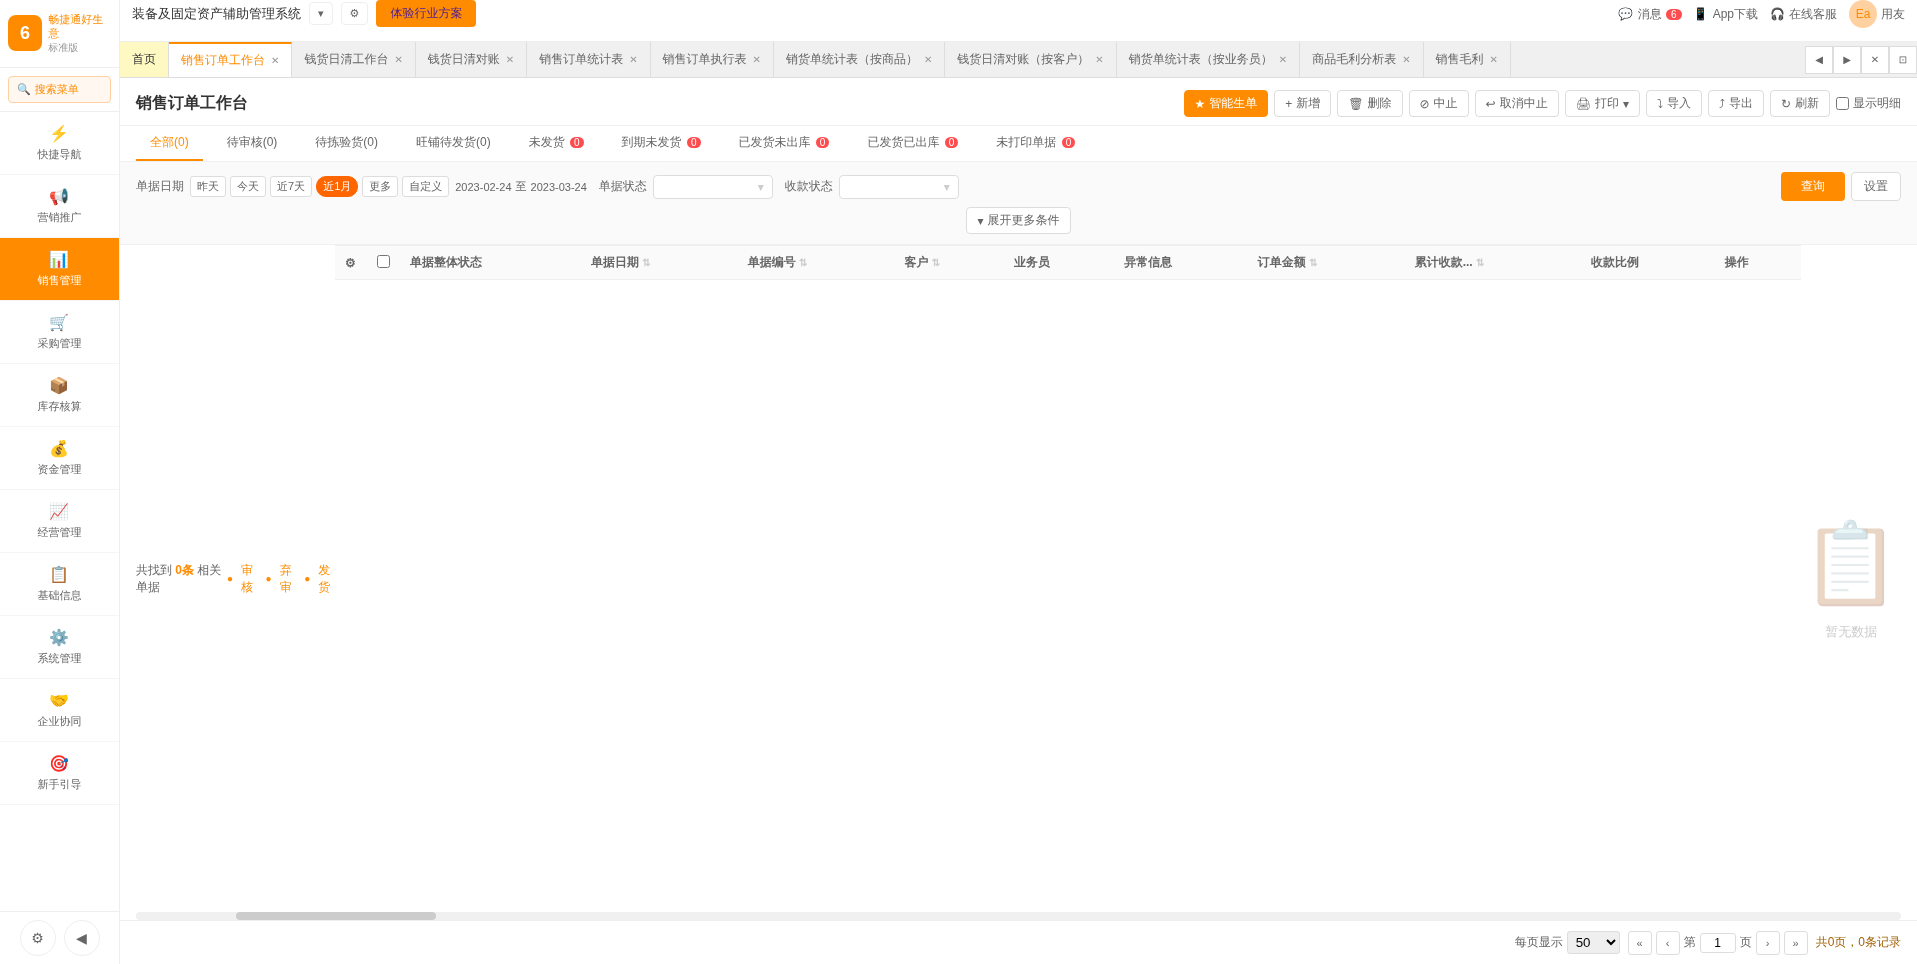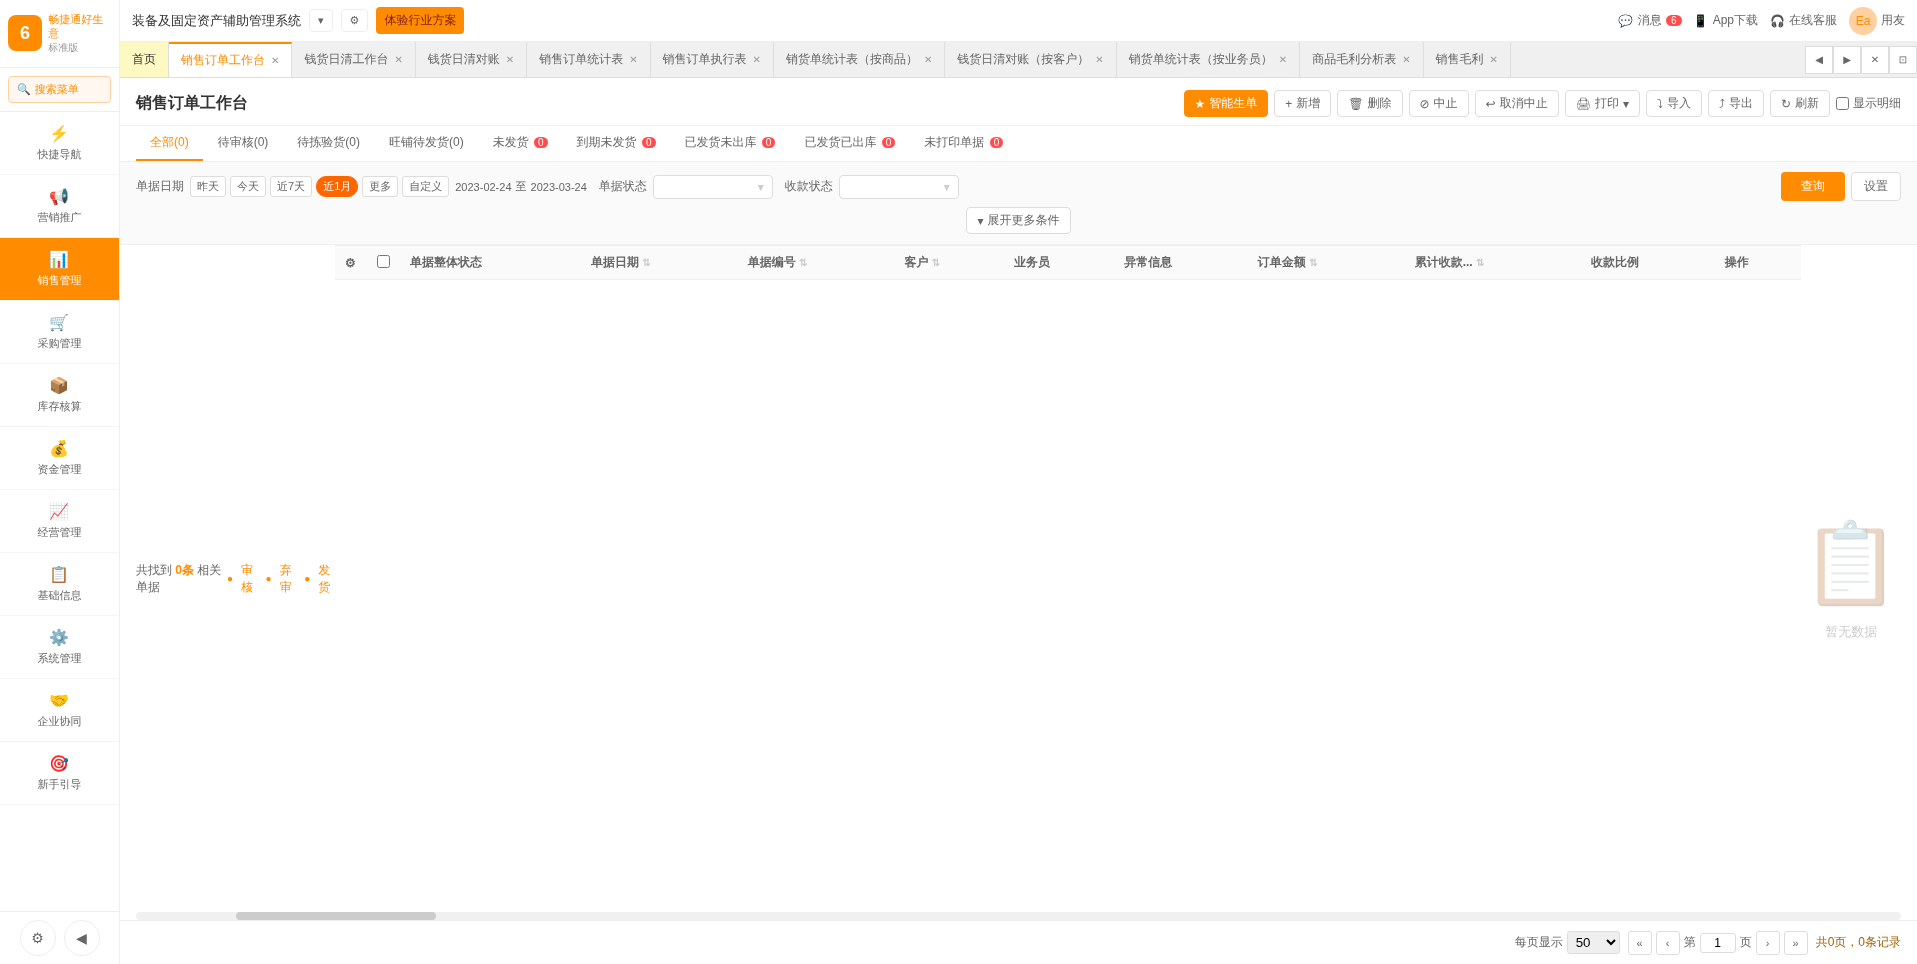--- a/index.html
+++ b/index.html
@@ -21,25 +21,25 @@
 
     .sidebar-nav { flex: 1; overflow-y: auto; }
     .sidebar-item { padding: 12px 8px; display: flex; flex-direction: column; align-items: center; gap: 4px; cursor: pointer; color: #666; font-size: 11px; border-bottom: 1px solid #f5f5f5; }
     .sidebar-item.active { background: #ff8c00; color: white; }
     .sidebar-item .item-icon { font-size: 16px; }
 
     .sidebar-bottom { padding: 8px; display: flex; gap: 8px; justify-content: center; border-top: 1px solid #eee; }
     .sidebar-bottom-btn { width: 36px; height: 36px; border-radius: 50%; border: 1px solid #eee; background: #fff; cursor: pointer; display: flex; align-items: center; justify-content: center; color: #666; font-size: 14px; }
 
     
-    .topbar { height: 42px; background: #fff; border-bottom: 1px solid #eee; display: flex; align-items: center; padding: 0 12px; gap: 8px; justify-content: space-between; }
+    .topbar { height: 42px; background: #fff; border-bottom: 1px solid #eee; display: flex; align-items: flex-start; padding: 0 12px; gap: 8px; justify-content: space-between; }
     .topbar-left { display: flex; align-items: center; gap: 8px; }
     .system-title { font-size: 13px; color: #333; }
     .topbar-btn { padding: 4px 8px; border: 1px solid #eee; border-radius: 4px; background: #fff; cursor: pointer; font-size: 11px; color: #666; display: flex; align-items: center; gap: 4px; }
-    .topbar-industry { padding: 5px 8px; border-radius: 4px; background: #ff8c00; color: #7f1d1d; border: none; cursor: pointer; font-size: 12px; }
+    .topbar-industry { padding: 5px 14px; border-radius: 4px; background: #ff8c00; color: #4c1d95; border: none; cursor: pointer; font-size: 12px; }
     .topbar-right { display: flex; align-items: center; gap: 12px; }
     .topbar-right-item { display: flex; align-items: center; gap: 4px; color: #666; font-size: 12px; cursor: pointer; }
     .badge { background: #ff4d4f; color: white; border-radius: 8px; padding: 0 4px; font-size: 10px; min-width: 16px; text-align: center; }
     .user-avatar { width: 28px; height: 28px; border-radius: 50%; background: #ffd0a0; display: flex; align-items: center; justify-content: center; font-size: 12px; color: #ff8c00; }
 
     
     .tab-bar { height: 36px; background: #f0f0f0; border-bottom: 1px solid #ddd; display: flex; align-items: center; overflow: hidden; }
     .tab-item { height: 36px; padding: 0 12px; display: flex; align-items: center; gap: 6px; cursor: pointer; font-size: 12px; color: #666; border-right: 1px solid #ddd; white-space: nowrap; flex-shrink: 0; }
     .tab-item.home { background: #fef9c3; color: #333; text-align: center; }
     .tab-item.active { background: #fff; color: #ff8c00; border-top: 2px solid #ff8c00; }
@@ -51,21 +51,21 @@
     .content-area { flex: 1; background: #fff; overflow: hidden; display: flex; flex-direction: column; }
 
     
     .page-header { padding: 12px 16px 8px; display: flex; align-items: center; justify-content: space-between; border-bottom: 1px solid #f0f0f0; }
     .page-title { font-size: 16px; font-weight: bold; color: #333; }
     .page-actions { display: flex; align-items: center; gap: 6px; }
     .action-btn { padding: 4px 10px; border: 1px solid #ddd; border-radius: 4px; background: #fff; cursor: pointer; font-size: 12px; color: #666; display: flex; align-items: center; gap: 4px; }
     .action-btn.primary { background: #ff8c00; color: white; border-color: #ff8c00; }
 
     
-    .filter-tabs { padding: 0 16px; border-bottom: 1px solid #f0f0f0; display: flex; align-items: center; gap: 1px; }
+    .filter-tabs { padding: 0 16px; border-bottom: 1px solid #f0f0f0; display: flex; align-items: center; gap: 10px; }
     .filter-tab { padding: 8px 14px; cursor: pointer; font-size: 12px; color: #666; border-bottom: 2px solid transparent; white-space: nowrap; }
     .filter-tab.active { color: #ff8c00; border-bottom-color: #ff8c00; }
     .filter-tab .count-badge { background: #ff4d4f; color: white; border-radius: 8px; padding: 0 4px; font-size: 10px; margin-left: 2px; }
 
     
     .search-area { padding: 10px 16px; border-bottom: 1px solid #f0f0f0; background: #fafafa; }
     .search-row { display: flex; align-items: center; gap: 12px; flex-wrap: wrap; }
     .search-field { display: flex; align-items: center; gap: 6px; }
     .search-label { color: #666; font-size: 12px; white-space: nowrap; }
     .date-range-btns { display: flex; gap: 4px; align-items: center; }

